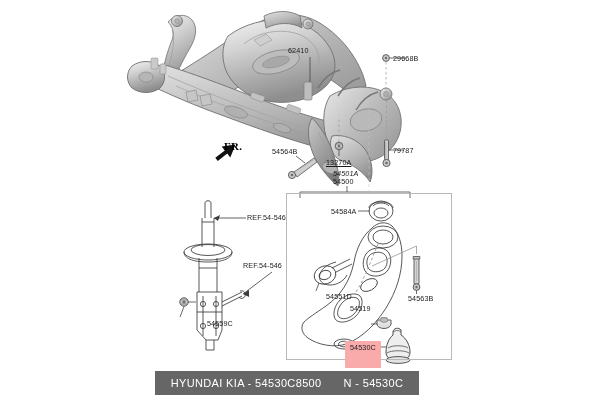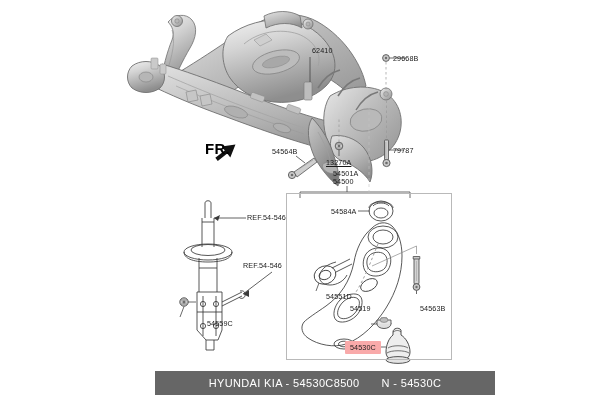--- a/index.html
+++ b/index.html
@@ -31,31 +31,32 @@
     letter-spacing: 0.1px;
     line-height: 9px;
   }
   .label.stacked { line-height: 8.2px; }
   .label-hi {
     position: absolute;
     font-family: "Liberation Sans", sans-serif;
     font-size: 7.2px;
     color: #1a1a1a;
     white-space: nowrap;
-    padding: 2px 5px 2px 5px;
+    padding: 2px 5px 16px 5px;
     border-radius: 1px;
     letter-spacing: 0.1px;
   }
   .fr-text {
     position: absolute;
-    font-family: Liberation Sans, sans-serif;
-    font-size: 15px;
+    font-family: Liberation Serif, serif;
+    font-size: 11px;
     font-weight: bold;
     color: #000;
     letter-spacing: 0.3px;
+    margin-left: 19px;
   }
   .inset-box {
     position: absolute;
     border: 1px solid #b9b9b9;
     background: transparent;
     box-sizing: border-box;
   }
   .banner {
     position: absolute;
     display: flex;
@@ -336,50 +337,50 @@
       <path d="M393 332 C396 330 399 330 401 332" fill="none" stroke="#3a3a3a" stroke-width="0.7"></path>
       <line x1="386" y1="347" x2="380" y2="347" stroke="#444" stroke-width="0.8"></line>
     </g>
 
     <line x1="358" y1="211" x2="370" y2="211" stroke="#444" stroke-width="0.8"></line>
     <line x1="316" y1="291" x2="319" y2="283" stroke="#444" stroke-width="0.8"></line>
   </svg>
 
   <div class="inset-box" style="left:286px; top:193px; width:166px; height:167px;"></div>
 
-  <div class="label" style="left:312px; top:46px;">62410</div>
+  <div class="label" style="left:288px; top:46px;">62410</div>
 
   <div class="label" style="left:393px; top:54px;">29668B</div>
 
   <div class="label" style="left:272px; top:147px;text-align:center;">54564B</div>
 
   <div class="label" style="left:326px; top:158px;text-decoration:underline;">13270A</div>
 
   <div class="label" style="left:393px; top:146px;">79787</div>
 
-  <div class="label stacked" style="left:333px; top:170px;">54501A</div>
+  <div class="label stacked" style="left:333px; top:170px;font-style:italic;">54501A</div>
 
   <div class="label stacked" style="left:333px; top:178px;">54500</div>
 
   <div class="label" style="left:247px; top:213px;">REF.54-546</div>
 
   <div class="label" style="left:243px; top:261px;">REF.54-546</div>
 
   <div class="label" style="left:331px; top:207px;">54584A</div>
 
   <div class="label" style="left:306px; top:292px;margin-left:20px;">54551D</div>
 
-  <div class="label" style="left:420px; top:294px;margin-top:10px;">54563B</div>
+  <div class="label" style="left:408px; top:294px;">54563B</div>
 
   <div class="label" style="left:166px; top:319px;margin-left:41px;">54559C</div>
 
   <div class="label" style="left:350px; top:304px;">54519</div>
 
   <div class="label-hi" id="hiLabel" style="left: 345px; top: 341px; background: rgb(249, 170, 170);">54530C</div>
 
   <div class="fr-text" style="left:205px; top:140px;">FR.</div>
 
-  <div class="banner" id="banner" style="left: 155px; top: 371px; width: 340px; height: 24px; background: rgb(102, 102, 102); color: rgb(255, 255, 255);">
+  <div class="banner" id="banner" style="left: 155px; top: 371px; width: 264px; height: 24px; background: rgb(102, 102, 102); color: rgb(255, 255, 255);">
     <span>HYUNDAI  KIA - 54530C8500</span>
     <span>N - 54530C</span>
   </div>
 
 </div>
 
 </body></html>

